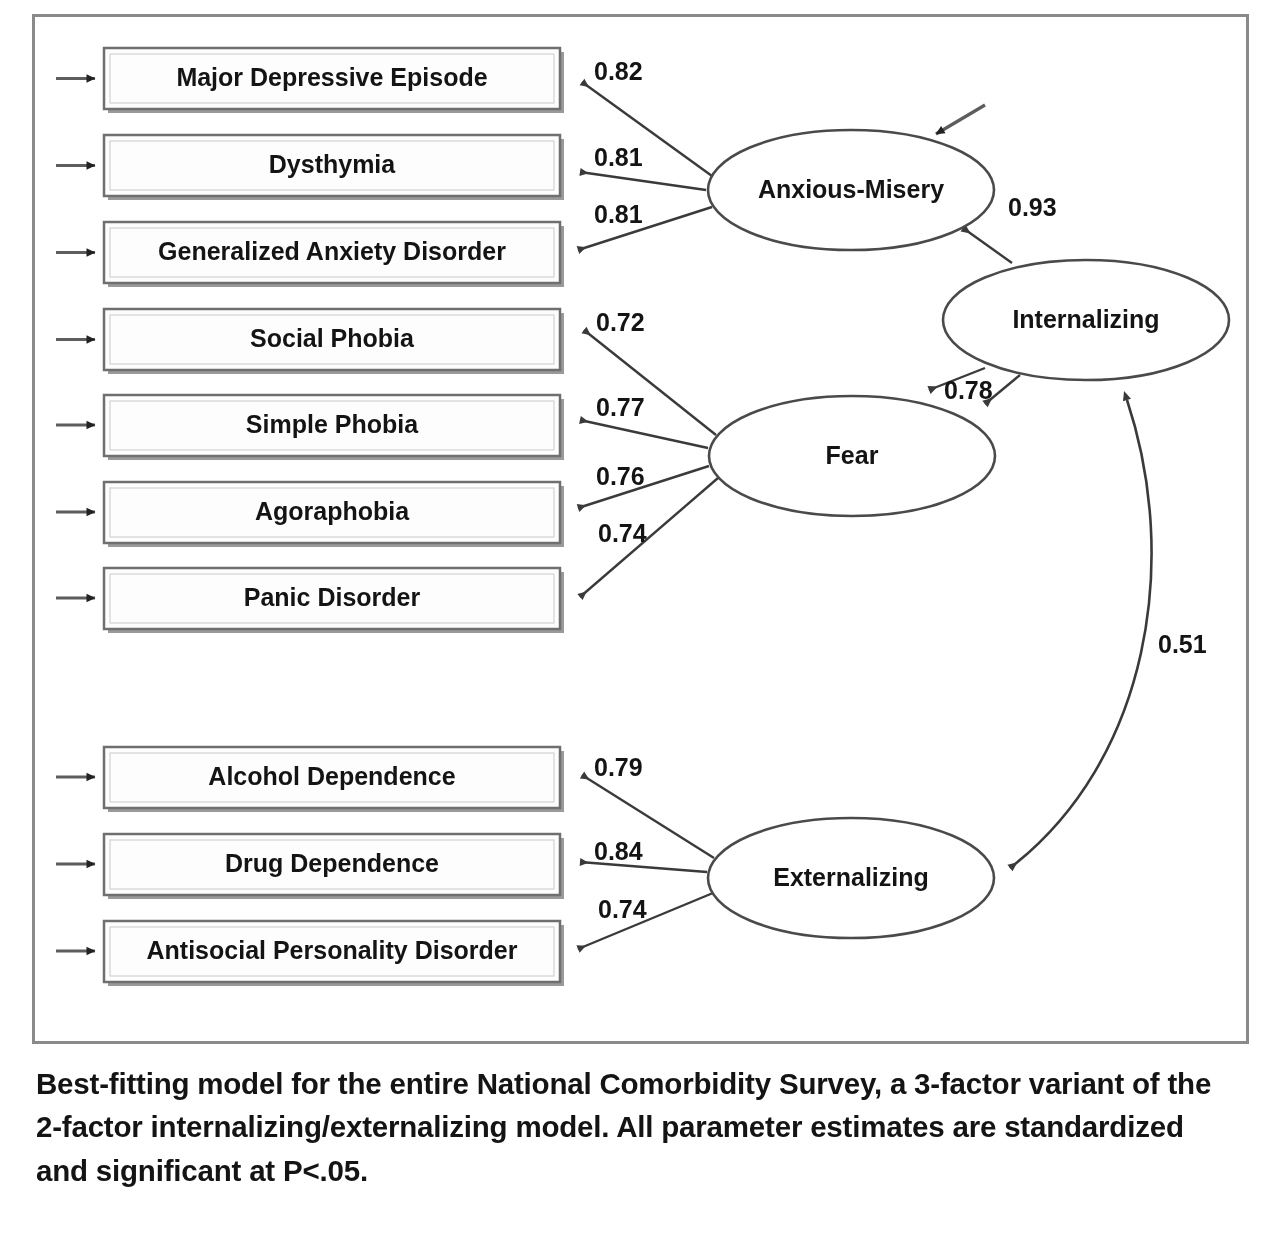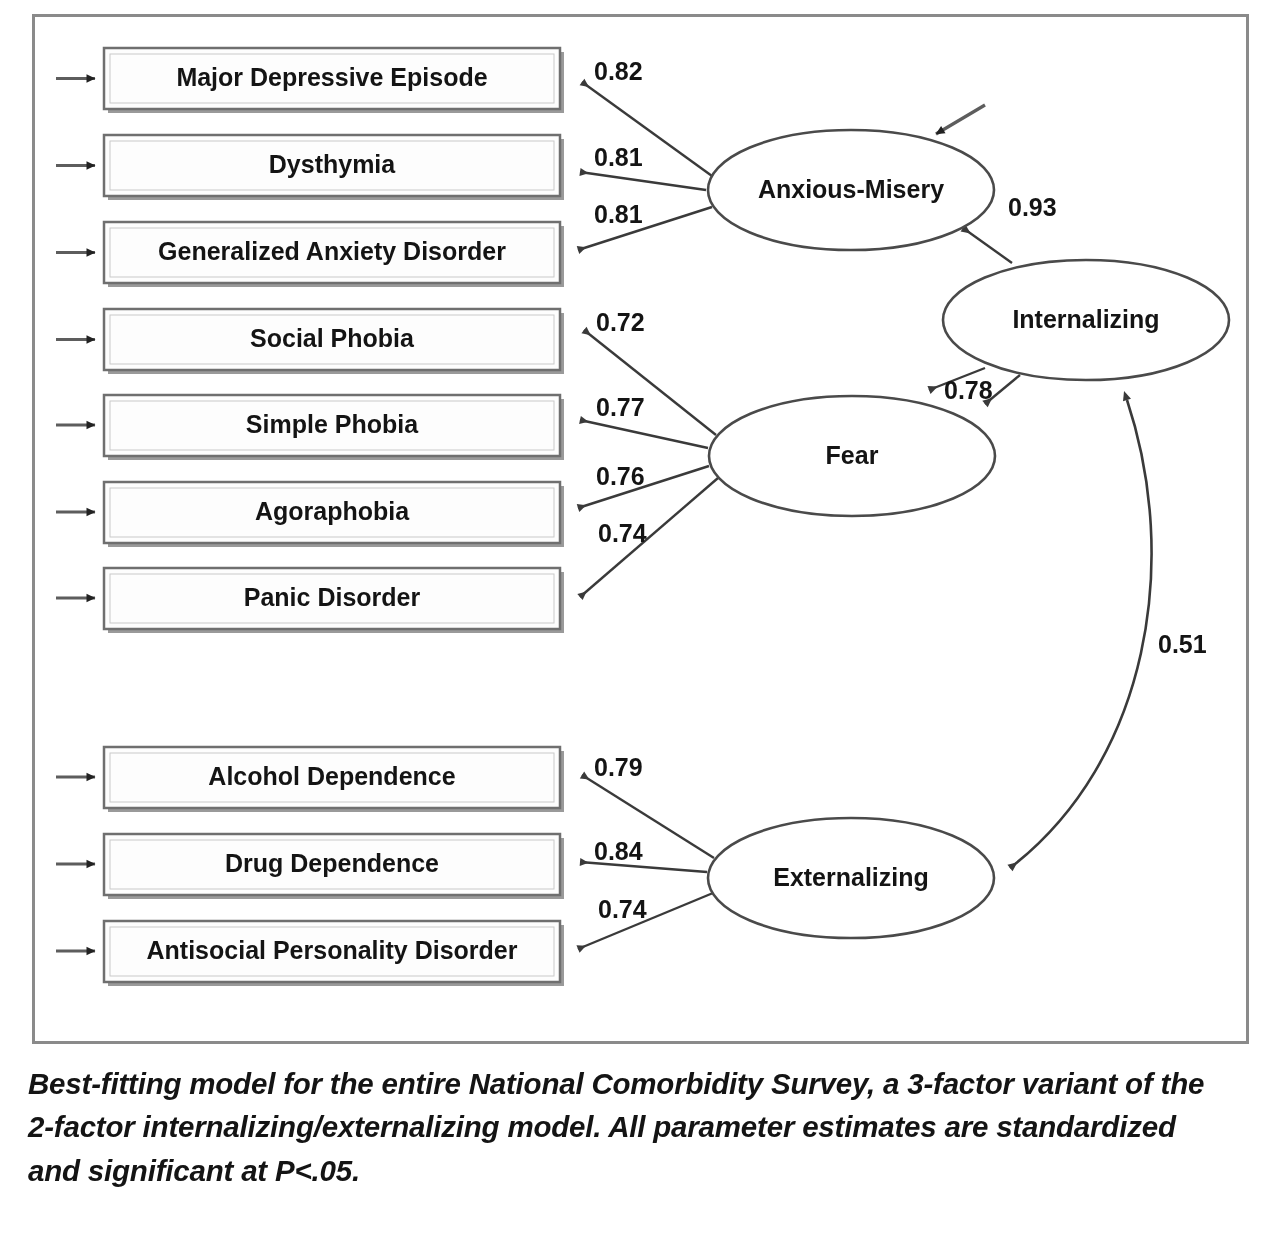--- a/index.html
+++ b/index.html
@@ -84,27 +84,26 @@
   .coef-label {
     font-family: "Liberation Sans", sans-serif;
     font-size: 25px;
     font-weight: 600;
     fill: #141414;
     text-anchor: start;
     dominant-baseline: middle;
   }
   #caption {
     position: absolute;
-    left: 28px;
+    left: 36px;
     top: 1062px;
     width: 1200px;
     font-family: "Liberation Sans", sans-serif;
     font-size: 29.5px;
     font-weight: bold;
-    font-style: italic;
     line-height: 1.47;
     color: #141414;
     letter-spacing: -0.2px;
   }
 </style>
 </head>
 <body>
 
 <div id="figure-root">
 

